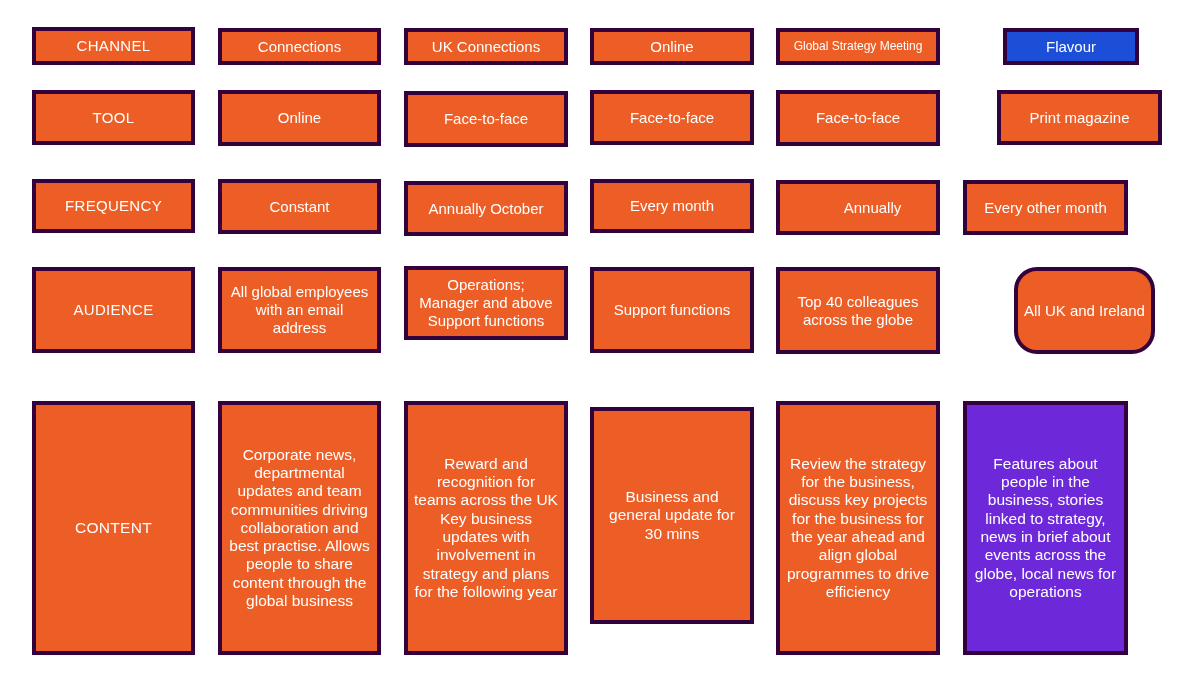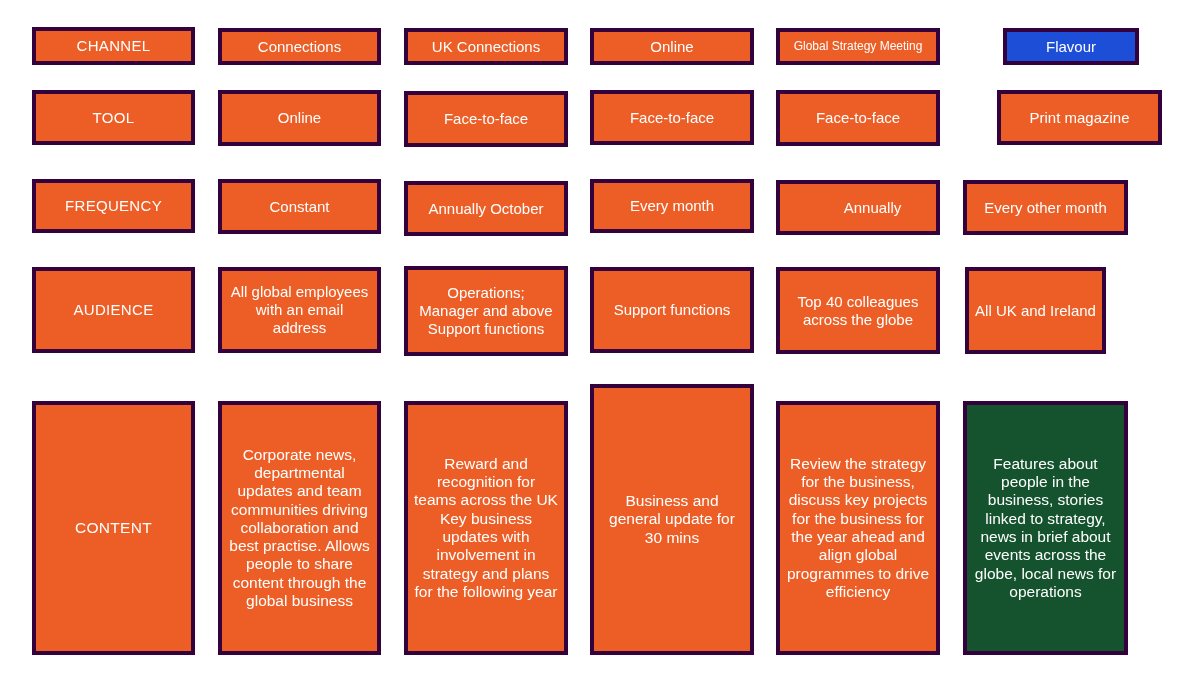--- a/index.html
+++ b/index.html
@@ -134,56 +134,56 @@
   </div>
 
   <div class="cell r-aud label-cell" style="left: 32px; top: 267px; width: 163px; height: 86px; background: rgb(236, 94, 38); border-color: rgb(51, 2, 61); color: rgb(255, 255, 255);">
     <span class="txt">AUDIENCE</span>
   </div>
 
   <div class="cell r-aud" style="left: 218px; top: 267px; width: 163px; height: 86px; background: rgb(236, 94, 38); border-color: rgb(51, 2, 61); color: rgb(255, 255, 255);">
     <span class="txt">All global employees with an email address</span>
   </div>
 
-  <div class="cell r-aud" style="left: 404px; top: 266px; width: 164px; height: 90px; background: rgb(236, 94, 38); border-color: rgb(51, 2, 61); color: rgb(255, 255, 255);">
+  <div class="cell r-aud" style="left: 404px; top: 266px; width: 164px; height: 74px; background: rgb(236, 94, 38); border-color: rgb(51, 2, 61); color: rgb(255, 255, 255);">
     <span class="txt">Operations;
 Manager and above
 Support functions</span>
   </div>
 
   <div class="cell r-aud" style="left: 590px; top: 267px; width: 164px; height: 86px; background: rgb(236, 94, 38); border-color: rgb(51, 2, 61); color: rgb(255, 255, 255);">
     <span class="txt">Support functions</span>
   </div>
 
   <div class="cell r-aud" style="left: 776px; top: 267px; width: 164px; height: 87px; background: rgb(236, 94, 38); border-color: rgb(51, 2, 61); color: rgb(255, 255, 255);">
     <span class="txt">Top 40 colleagues across the globe</span>
   </div>
 
-  <div class="cell r-aud" style="left: 965px; top: 267px; width: 141px; height: 87px; background: rgb(236, 94, 38); border-color: rgb(51, 2, 61); color: rgb(255, 255, 255);">
+  <div class="cell r-aud" style="left: 1014px; top: 267px; width: 141px; height: 87px; background: rgb(236, 94, 38); border-color: rgb(51, 2, 61); color: rgb(255, 255, 255); border-radius: 23px;">
     <span class="txt">All UK and Ireland</span>
   </div>
 
   <div class="cell r-cont label-cell" style="left: 32px; top: 401px; width: 163px; height: 254px; background: rgb(236, 94, 38); border-color: rgb(51, 2, 61); color: rgb(255, 255, 255);">
     <span class="txt">CONTENT</span>
   </div>
 
   <div class="cell r-cont" style="left: 218px; top: 401px; width: 163px; height: 254px; background: rgb(236, 94, 38); border-color: rgb(51, 2, 61); color: rgb(255, 255, 255);">
     <span class="txt">Corporate news, departmental updates and team communities driving collaboration and best practise. Allows people to share content through the global business</span>
   </div>
 
   <div class="cell r-cont" style="left: 404px; top: 401px; width: 164px; height: 254px; background: rgb(236, 94, 38); border-color: rgb(51, 2, 61); color: rgb(255, 255, 255);">
     <span class="txt">Reward and recognition for teams across the UK
 Key business updates with involvement in strategy and plans for the following year</span>
   </div>
 
-  <div class="cell r-cont" style="left: 590px; top: 384px; width: 164px; height: 271px; background: rgb(236, 94, 38); border-color: rgb(51, 2, 61); color: rgb(255, 255, 255);">
+  <div class="cell r-cont" style="left: 590px; top: 407px; width: 164px; height: 217px; background: rgb(236, 94, 38); border-color: rgb(51, 2, 61); color: rgb(255, 255, 255);">
     <span class="txt">Business and general update for 30 mins</span>
   </div>
 
   <div class="cell r-cont" style="left: 776px; top: 401px; width: 164px; height: 254px; background: rgb(236, 94, 38); border-color: rgb(51, 2, 61); color: rgb(255, 255, 255);">
     <span class="txt">Review the strategy for the business, discuss key projects for the business for the year ahead and align global programmes to drive efficiency</span>
   </div>
 
-  <div class="cell r-cont" style="left: 963px; top: 401px; width: 165px; height: 254px; background: #14532d; border-color: rgb(51, 2, 61); color: rgb(255, 255, 255);">
+  <div class="cell r-cont" style="left: 963px; top: 401px; width: 165px; height: 254px; background: #6d28d9; border-color: rgb(51, 2, 61); color: rgb(255, 255, 255);">
     <span class="txt">Features about people in the business, stories linked to strategy, news in brief about events across the globe, local news for operations</span>
   </div>
 
 </div>
 
 </body></html>

